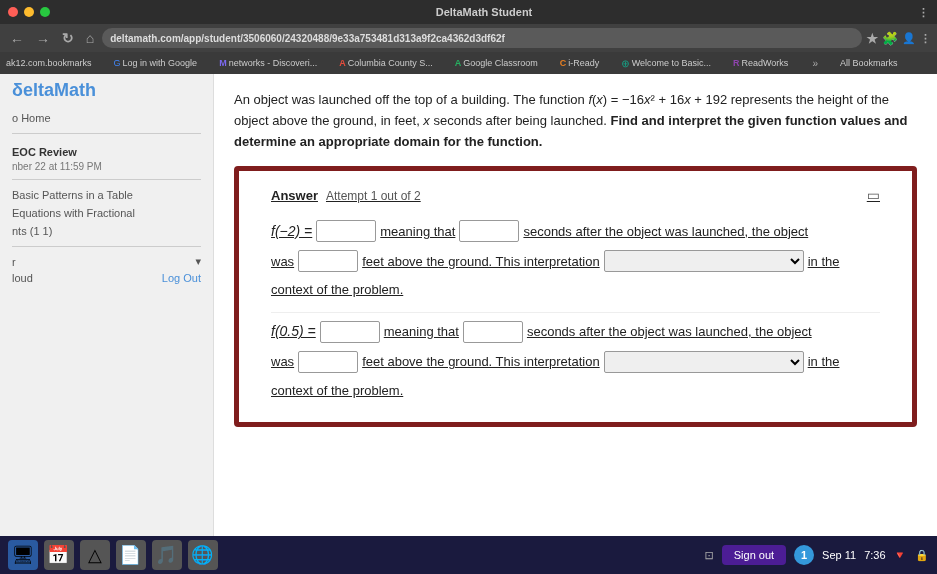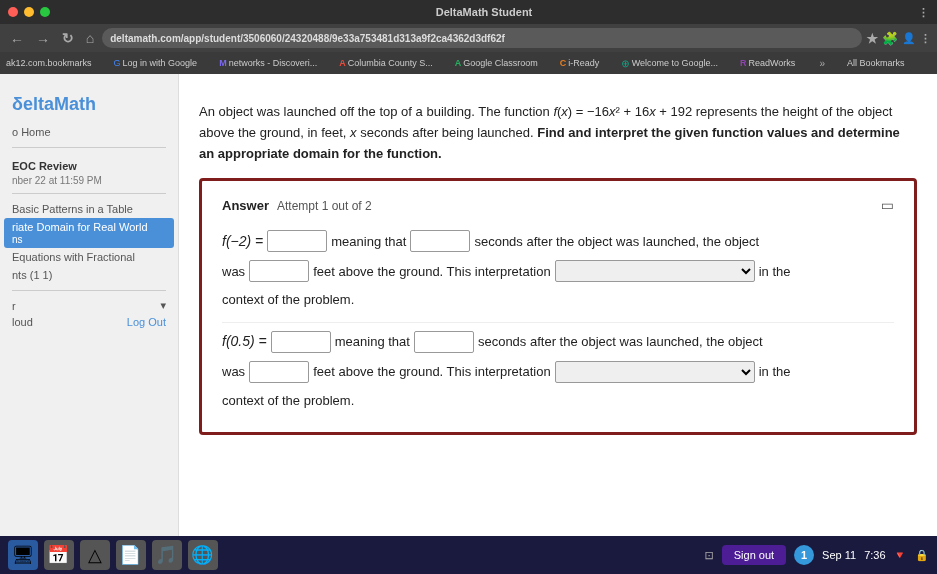--- a/index.html
+++ b/index.html
@@ -89,24 +89,24 @@
 
     
     .main-area {
       display: flex;
       height: calc(574px - 52px - 22px - 38px);
       background: #fff;
     }
 
     
     .sidebar {
-      width: 179px;
+      width: 214px;
       background: #f0f0f0;
       border-right: 1px solid #ddd;
-      padding: 16px 0;
+      padding: 2px 0;
       flex-shrink: 0;
       overflow: hidden;
     }
     .sidebar-logo {
       font-size: 18px;
       font-weight: bold;
       color: #333;
       padding: 4px 12px 8px;
     }
     .sidebar-logo span { color: #4a90d9; }
@@ -153,26 +153,26 @@
       padding: 16px 20px;
       overflow-y: auto;
       font-size: 13px;
       line-height: 1.5;
       color: #222;
     }
     .problem-text {
       margin-bottom: 14px;
       font-size: 13px;
       line-height: 1.6;
-      margin-top: 12px;
     }
     .answer-section {
-      border: 3px solid #7f1d1d;
+      border: 5px solid #7f1d1d;
       border-radius: 4px;
-      padding: 14px 20px;
+      padding: 14px 32px;
+      text-decoration: underline;
     }
     .answer-header {
       display: flex;
       align-items: center;
       gap: 8px;
       margin-bottom: 14px;
     }
     .answer-label {
       font-weight: bold;
       font-size: 13px;
@@ -320,21 +320,21 @@
   <span class="bookmark-item">
     <span style="color:#27ae60;font-size:9px;font-weight:bold;">A</span>
     <span>Google Classroom</span>
   </span>
   <span class="bookmark-item">
     <span style="color:#e67e22;font-size:9px;font-weight:bold;">C</span>
     <span>i-Ready</span>
   </span>
   <span class="bookmark-item">
     <span style="color:#16a085;font-size:10px;">⊕</span>
-    <span>Welcome to Google...</span>
+    <span>Welcome to Basic...</span>
   </span>
   <span class="bookmark-item">
     <span style="color:#8e44ad;font-size:9px;font-weight:bold;">R</span>
     <span>ReadWorks</span>
   </span>
   <span style="color:#aaa;font-size:10px;margin-left:2px;">»</span>
   <span class="bookmark-item">
     <span>All Bookmarks</span>
   </span>
 </div>
@@ -344,24 +344,20 @@
   <div class="sidebar">
     <div class="sidebar-logo">
       <span style="color:#4a90d9;">δ</span><span>eltaMath</span>
     </div>
     <span class="sidebar-link">o Home</span>
     <hr class="sidebar-divider">
     <div class="sidebar-section-title">EOC Review</div>
     <div class="sidebar-section-sub">nber 22 at 11:59 PM</div>
     <hr class="sidebar-divider">
     <span class="sidebar-link">Basic Patterns in a Table</span>
-    <span class="sidebar-link sidebar-item-active">
-      <span>riate Domain for Real World</span><br>
-      <span style="font-size:10px;">ns</span>
-    </span>
     <span class="sidebar-link">Equations with Fractional</span>
     <span class="sidebar-link">nts (1 1)</span>
     <hr class="sidebar-divider">
     <div style="padding: 2px 12px; display:flex; align-items:center; justify-content:space-between;">
       <span style="font-size:11px;color:#555;">r</span>
       <span style="font-size:11px;color:#555;">▾</span>
     </div>
     <div style="padding: 2px 12px; display:flex; align-items:center; justify-content:space-between;">
       <span style="font-size:11px;color:#555;">loud</span>
       <span class="logout-btn">Log Out</span>

